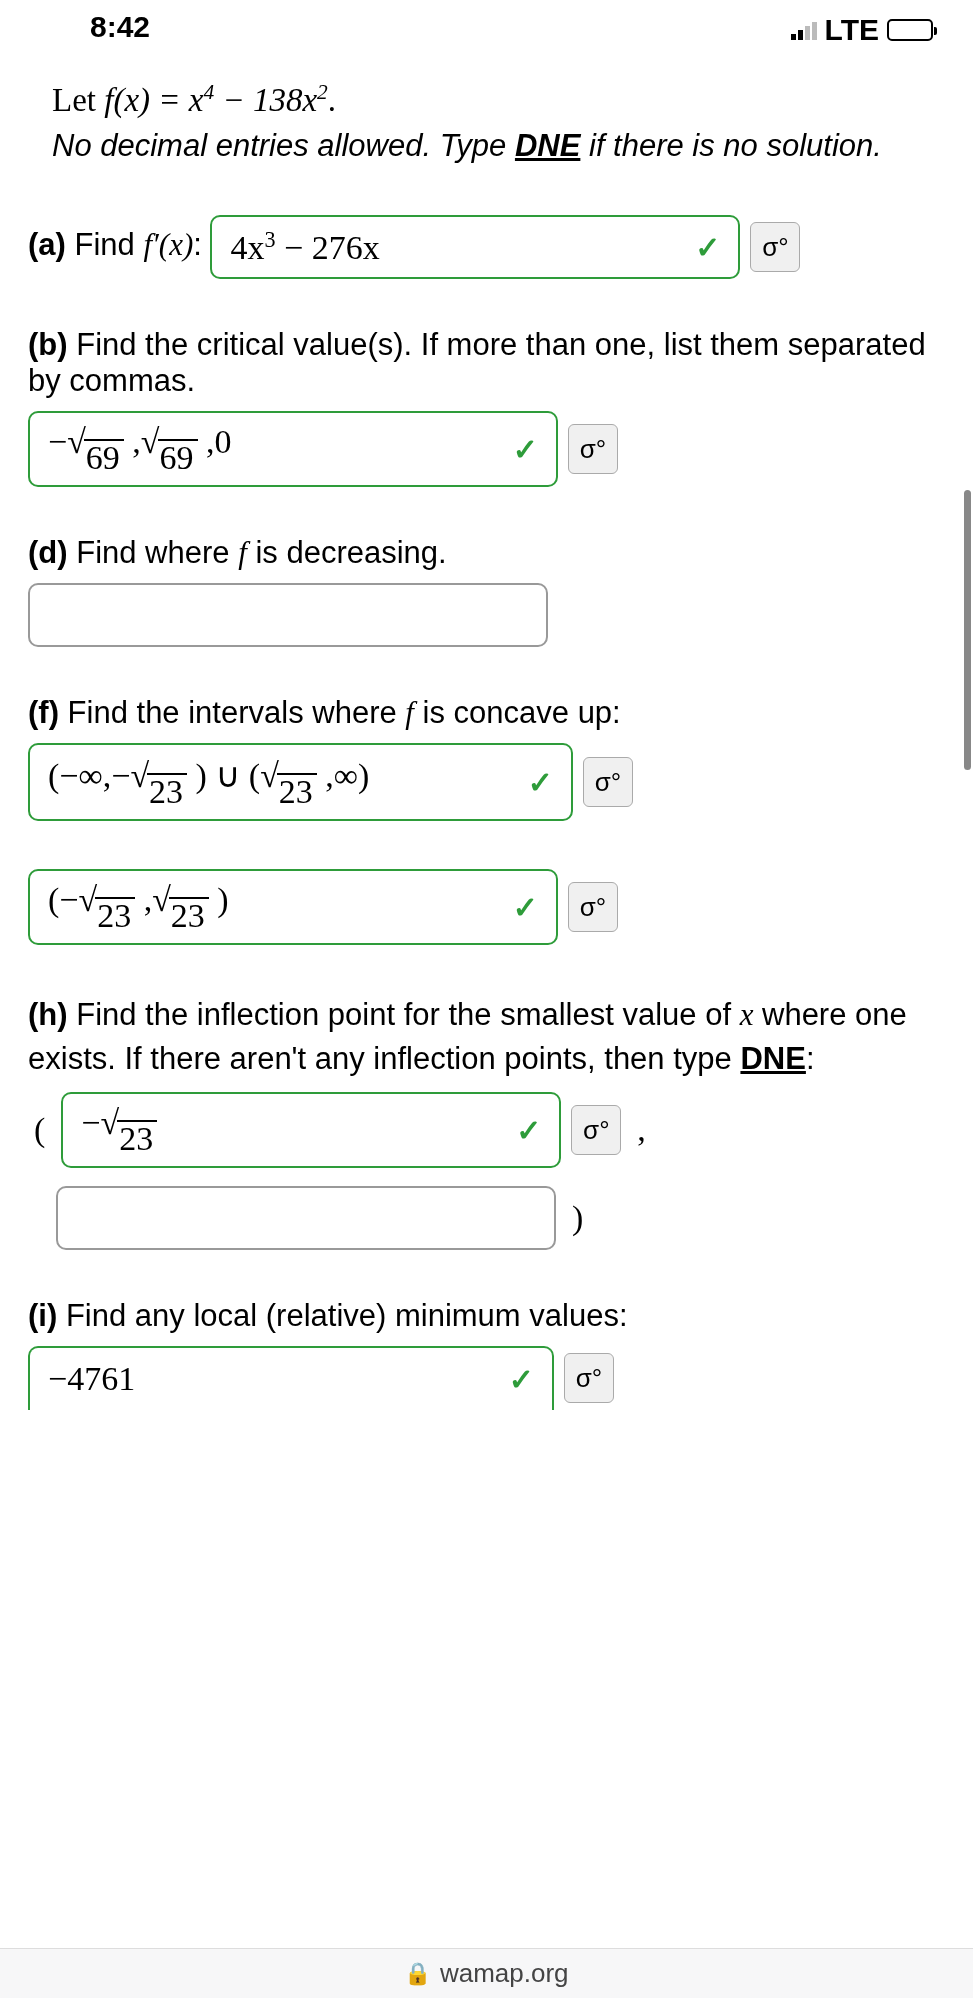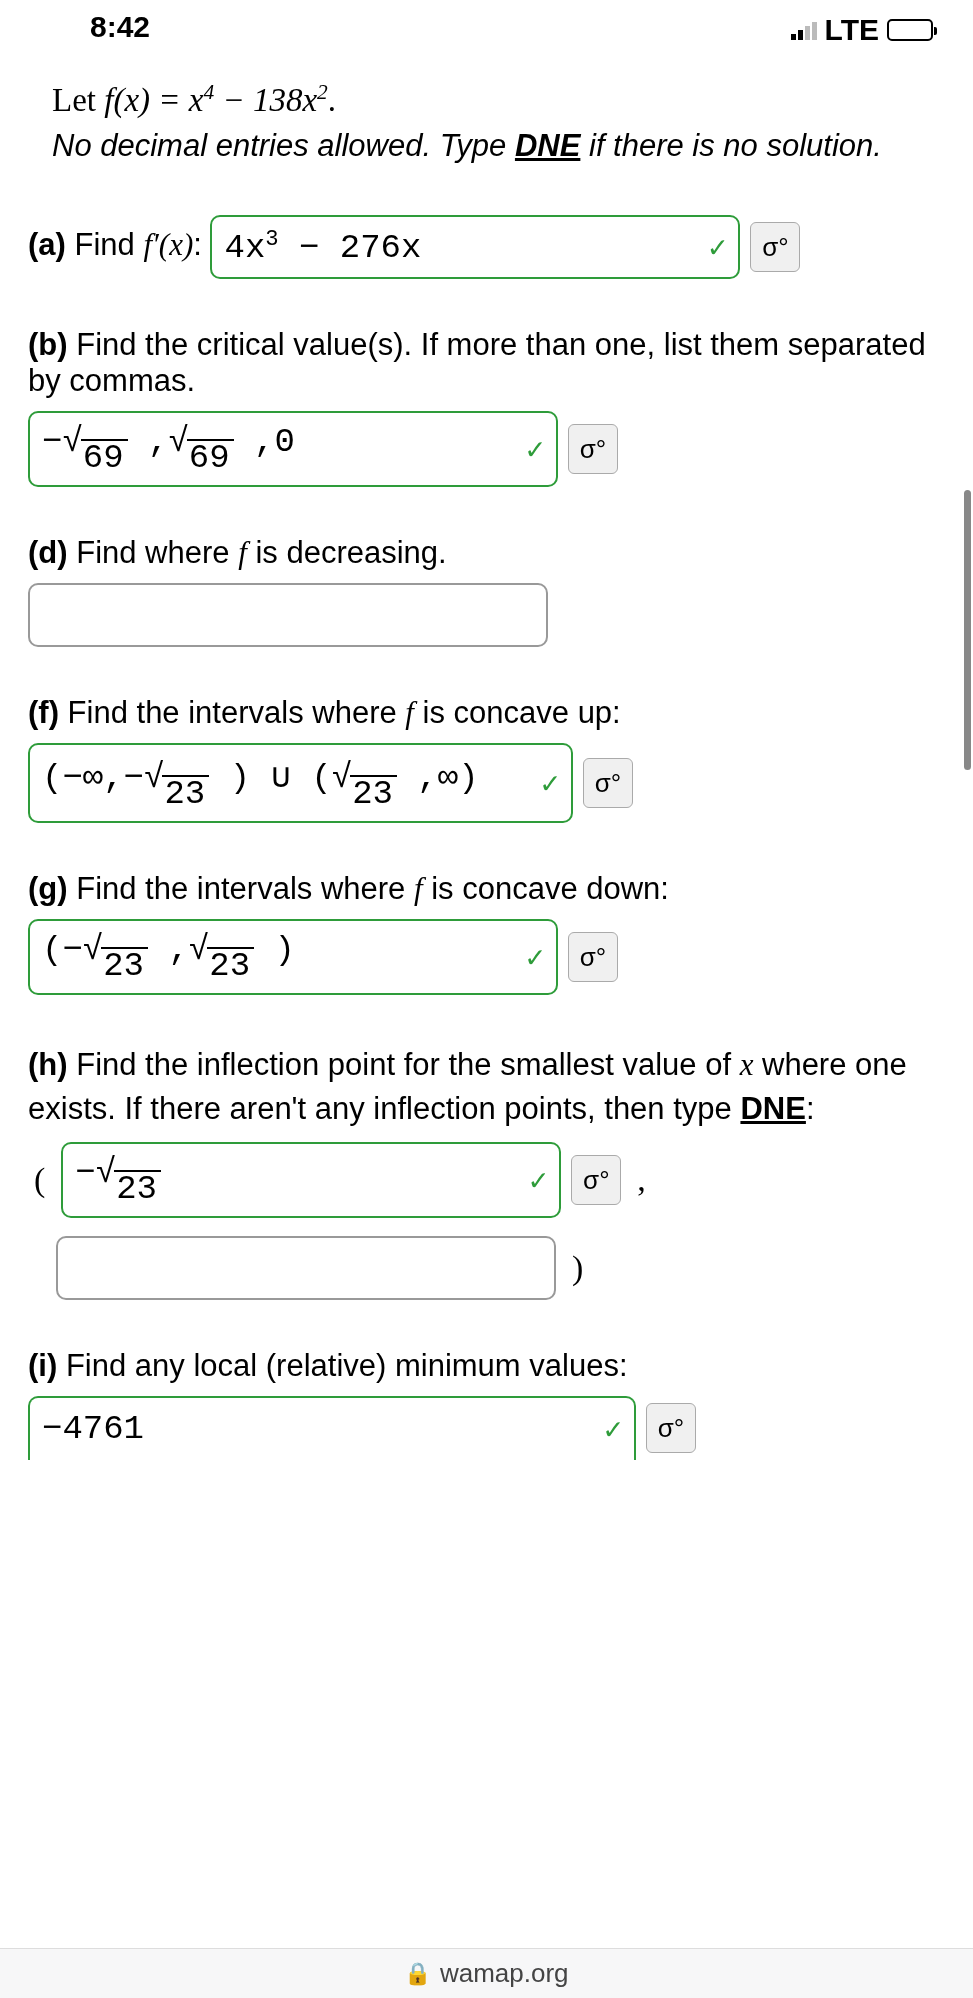--- a/index.html
+++ b/index.html
@@ -18,21 +18,21 @@
   .content { padding: 18px 28px 0 28px; position: relative; }
   .problem-text { font-family: Georgia, 'Times New Roman', serif; font-size: 33px; line-height: 1.35; margin-bottom: 8px; margin-left: 24px; }
   .italic-inst { font-style: italic; font-family: 'Trebuchet MS', sans-serif; font-size: 31px; }
   .dne { font-weight: bold; text-decoration: underline; }
   .part { margin-top: 48px; font-size: 31px; }
   .part-label { font-family: 'Trebuchet MS', sans-serif; }
   .part-label b { font-weight: 700; }
   .mathit { font-family: Georgia, 'Times New Roman', serif; font-style: italic; }
   .input-row { display: flex; align-items: center; gap: 10px; margin-top: 12px; flex-wrap: wrap; }
   .inline-row { display: inline-flex; align-items: center; gap: 10px; vertical-align: middle; }
-  .answer-box { border: 2px solid #2e9c3a; border-radius: 10px; padding: 10px 12px; min-height: 64px; display: inline-flex; align-items: center; font-family: Liberation Mono, monospace; font-size: 34px; background: #fff; justify-content: space-between; }
+  .answer-box { border: 2px solid #2e9c3a; border-radius: 10px; padding: 10px 18px; min-height: 64px; display: inline-flex; align-items: center; font-family: Liberation Serif, serif; font-size: 34px; background: #fff; justify-content: space-between; }
   .answer-box.gray { border: 2px solid #999; }
   .answer-content { flex: 1; white-space: nowrap; }
   .check { color: #2e9c3a; font-size: 30px; margin-left: 10px; font-weight: bold; }
   .preview-btn { width: 50px; height: 50px; border: 1px solid #aaa; border-radius: 6px; background: #f0f0f0; display: inline-flex; align-items: center; justify-content: center; font-size: 26px; cursor: pointer; }
   .sqrt { display:inline-flex; align-items:flex-start; }
   .sqrt::before { content:"√"; font-size: 34px; }
   .sqrt-body { border-top: 2px solid #000; padding: 0 4px 0 2px; line-height: 1; margin-left: -2px; margin-top: 16px; }
   .after-text { font-family: Georgia, serif; font-size: 34px; padding: 0 6px; }
   sup { font-size: 0.65em; vertical-align: super; }
   .bottom-bar { position: absolute; bottom: 0; left: 0; right: 0; height: 50px; background: #f7f7f8; border-top: 1px solid #ddd; display: flex; align-items: center; justify-content: center; gap: 8px; font-size: 26px; color: #444; font-family: -apple-system, sans-serif; }
@@ -121,21 +121,20 @@
         </span>
         <span class="check">✓</span>
       </span>
       <button class="preview-btn">
           <span>σ°</span>
         </button>
     </div>
   </div>
 
   <div class="part">
-    <div class="part-label"><b>(g)</b><span> Find the intervals where </span><span class="mathit">f</span><span> is concave down:</span></div>
     <div class="input-row">
       <span class="answer-box" style="width:530px">
         <span class="answer-content">
           <span>(−</span><span class="sqrt">
               <span class="sqrt-body">23</span>
             </span><span> ,</span><span class="sqrt">
               <span class="sqrt-body">23</span>
             </span><span> )</span>
         </span>
         <span class="check">✓</span>
@@ -167,21 +166,21 @@
       <span class="answer-box gray" style="width:500px">
           <span class="answer-content"></span>
         </span>
       <span class="after-text">)</span>
     </div>
   </div>
 
   <div class="part">
     <div class="part-label"><b>(i)</b><span> Find any local (relative) minimum values:</span></div>
     <div class="input-row">
-      <span class="answer-box" style="width:608px; border-bottom:none; border-radius:10px 10px 0 0;">
+      <span class="answer-box" style="width:526px; border-bottom:none; border-radius:10px 10px 0 0;">
         <span class="answer-content">−4761</span>
         <span class="check">✓</span>
       </span>
       <button class="preview-btn">
           <span>σ°</span>
         </button>
     </div>
   </div>
 
   <div class="scroll-ind"></div>

